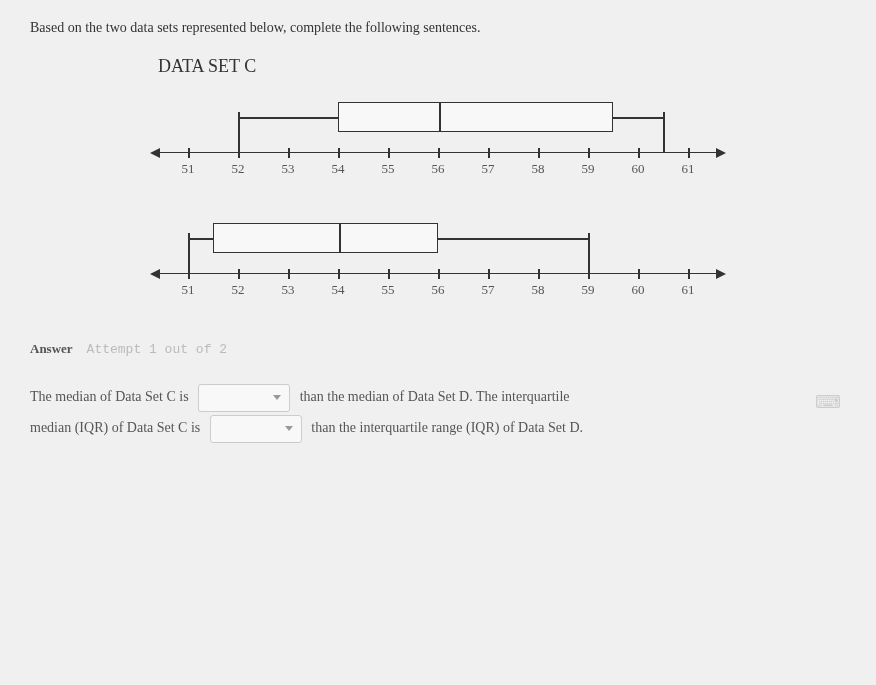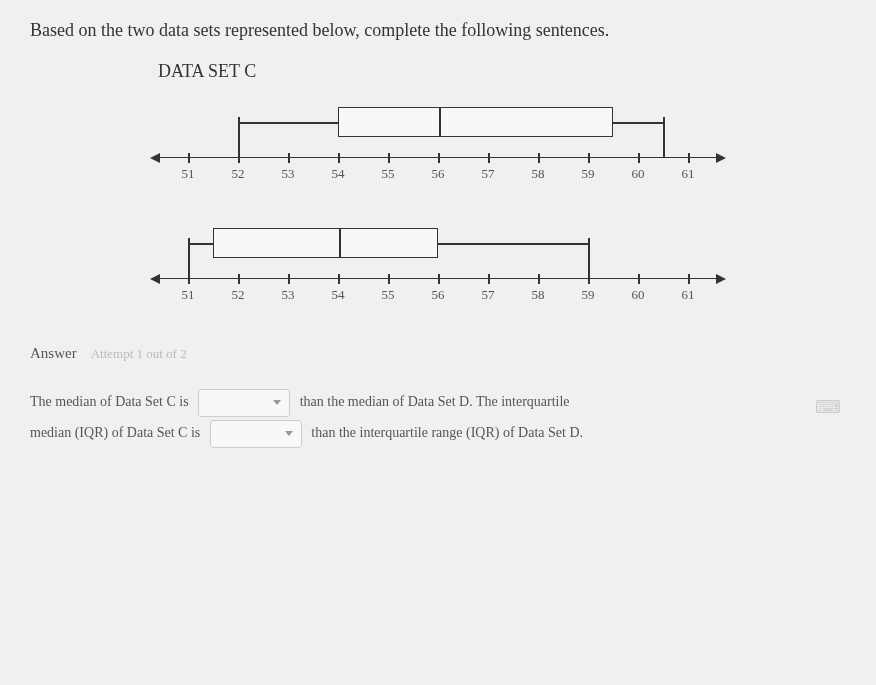--- a/index.html
+++ b/index.html
@@ -5,21 +5,21 @@
     body {
       font-family: Georgia, 'Times New Roman', serif;
       background-color: #f0f0f0;
       padding: 20px 30px;
       margin: 0;
       width: 876px;
       box-sizing: border-box;
       color: #333;
     }
     .question-text {
-      font-size: 18px;
+      font-size: 14px;
       color: #333;
       margin-bottom: 20px;
     }
     .chart-container {
       position: relative;
       width: 560px;
       margin: 0 auto 30px auto;
     }
     .chart-title {
       text-align: left;
@@ -100,28 +100,29 @@
       position: absolute;
       top: 8px;
       font-size: 13px;
       transform: translateX(-50%);
       color: #555;
     }
     .answer-section {
       margin-top: 40px;
     }
     .answer-label {
-      font-weight: normal;
-      font-size: 15px;
+      font-weight: bold;
+      font-size: 13px;
       color: #555;
     }
     .attempt-text {
       font-size: 13px;
       color: #bbb;
       margin-left: 10px;
+      font-family: Liberation Mono, monospace;
     }
     .sentence-block {
       margin-top: 25px;
       font-size: 14px;
       line-height: 2.2;
       color: #555;
     }
     .dropdown {
       display: inline-block;
       min-width: 90px;

